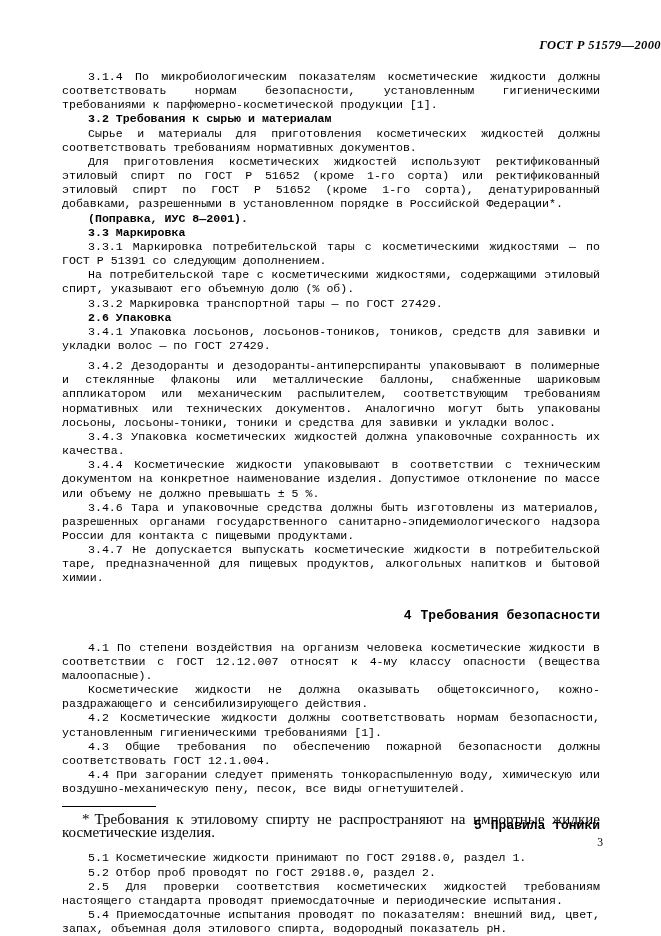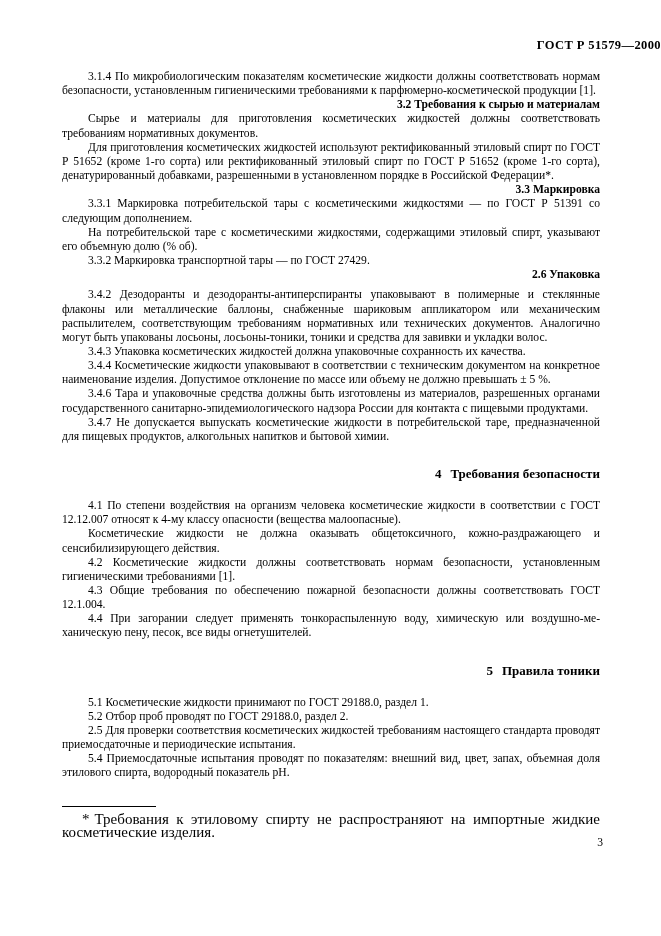--- a/index.html
+++ b/index.html
@@ -30,47 +30,49 @@
   
   .doc-header {
     position: absolute;
     top: 38px;
     right: 0;
     width: 100%;
     text-align: right;
     font-weight: bold;
     font-size: 12.5px;
     letter-spacing: 0.4px;
+    font-style: italic;
   }
 
   
   .body-block {
     position: absolute;
     top: 70px;
     left: 0;
     width: 538px;
+    font-family: Liberation Mono, monospace;
   }
   p.par {
     margin: 0;
     font-size: 11.6px;
     line-height: 14.15px;
     text-align: justify;
     text-indent: 26px;
     hyphens: manual;
   }
   p.par.gap {
     margin-top: 6px;
   }
   .bold-head {
     margin: 0;
     font-size: 11.6px;
     line-height: 14.15px;
     font-weight: bold;
     text-indent: 26px;
-    text-align: right;
+    text-align: left;
   }
   sup.sup {
     font-size: 0.68em;
     vertical-align: super;
     line-height: 0;
   }
 
   
   .section-title {
     margin: 0;
@@ -130,31 +132,33 @@
     <div class="body-block">
 
       <p class="par">3.1.4  По микробиологическим показателям косметические жидкости должны соответствовать нормам безопасности, установленным гигиеническими требованиями к парфюмерно-косметичес­кой продукции [1].</p>
 
       <p class="bold-head">3.2  Требования к сырью и материалам</p>
 
       <p class="par">Сырье и материалы для приготовления косметических жидкостей должны соответствовать требованиям нормативных документов.</p>
 
       <p class="par">Для приготовления косметических жидкостей используют ректификованный этиловый спирт по ГОСТ Р 51652 (кроме 1-го сорта) или ректификованный этиловый спирт по ГОСТ Р 51652 (кроме 1-го сорта), денатурированный добавками, разрешенными в установленном порядке в Российской Федерации*.</p>
 
+      <p class="bold-head">(Поправка, ИУС 8—2001).</p>
 
       <p class="bold-head">3.3  Маркировка</p>
 
       <p class="par">3.3.1  Маркировка потребительской тары с косметическими жидкостями — по ГОСТ Р 51391 со следующим дополнением.</p>
 
       <p class="par">На потребительской таре с косметическими жидкостями, содержащими этиловый спирт, ука­зывают его объемную долю (% об).</p>
 
       <p class="par">3.3.2  Маркировка транспортной тары — по ГОСТ 27429.</p>
 
       <p class="bold-head">2.6  Упаковка</p>
 
+      <p class="par">3.4.1  Упаковка лосьонов, лосьонов-тоников, тоников, средств для завивки и укладки волос — по ГОСТ 27429.</p>
 
       <p class="par gap">3.4.2  Дезодоранты и дезодоранты-антиперспиранты упаковывают в полимерные и стеклянные флаконы или металлические баллоны, снабженные шариковым аппликатором или механическим распылителем, соответствующим требованиям нормативных или технических документов. Аналогично могут быть упакованы лосьоны, лосьоны-тоники, тоники и средства для завивки и укладки волос.</p>
 
       <p class="par">3.4.3  Упаковка косметических жидкостей должна упаковочные сохранность их качества.</p>
 
       <p class="par">3.4.4  Косметические жидкости упаковывают в соответствии с техническим документом на конкретное наименование изделия. Допустимое отклонение по массе или объему не должно превышать ± 5 %.</p>
 
 
       <p class="par">3.4.6  Тара и упаковочные средства должны быть изготовлены из материалов, разрешенных органами государственного санитарно-эпидемиологического надзора России для контакта с пище­выми продуктами.</p>
 

